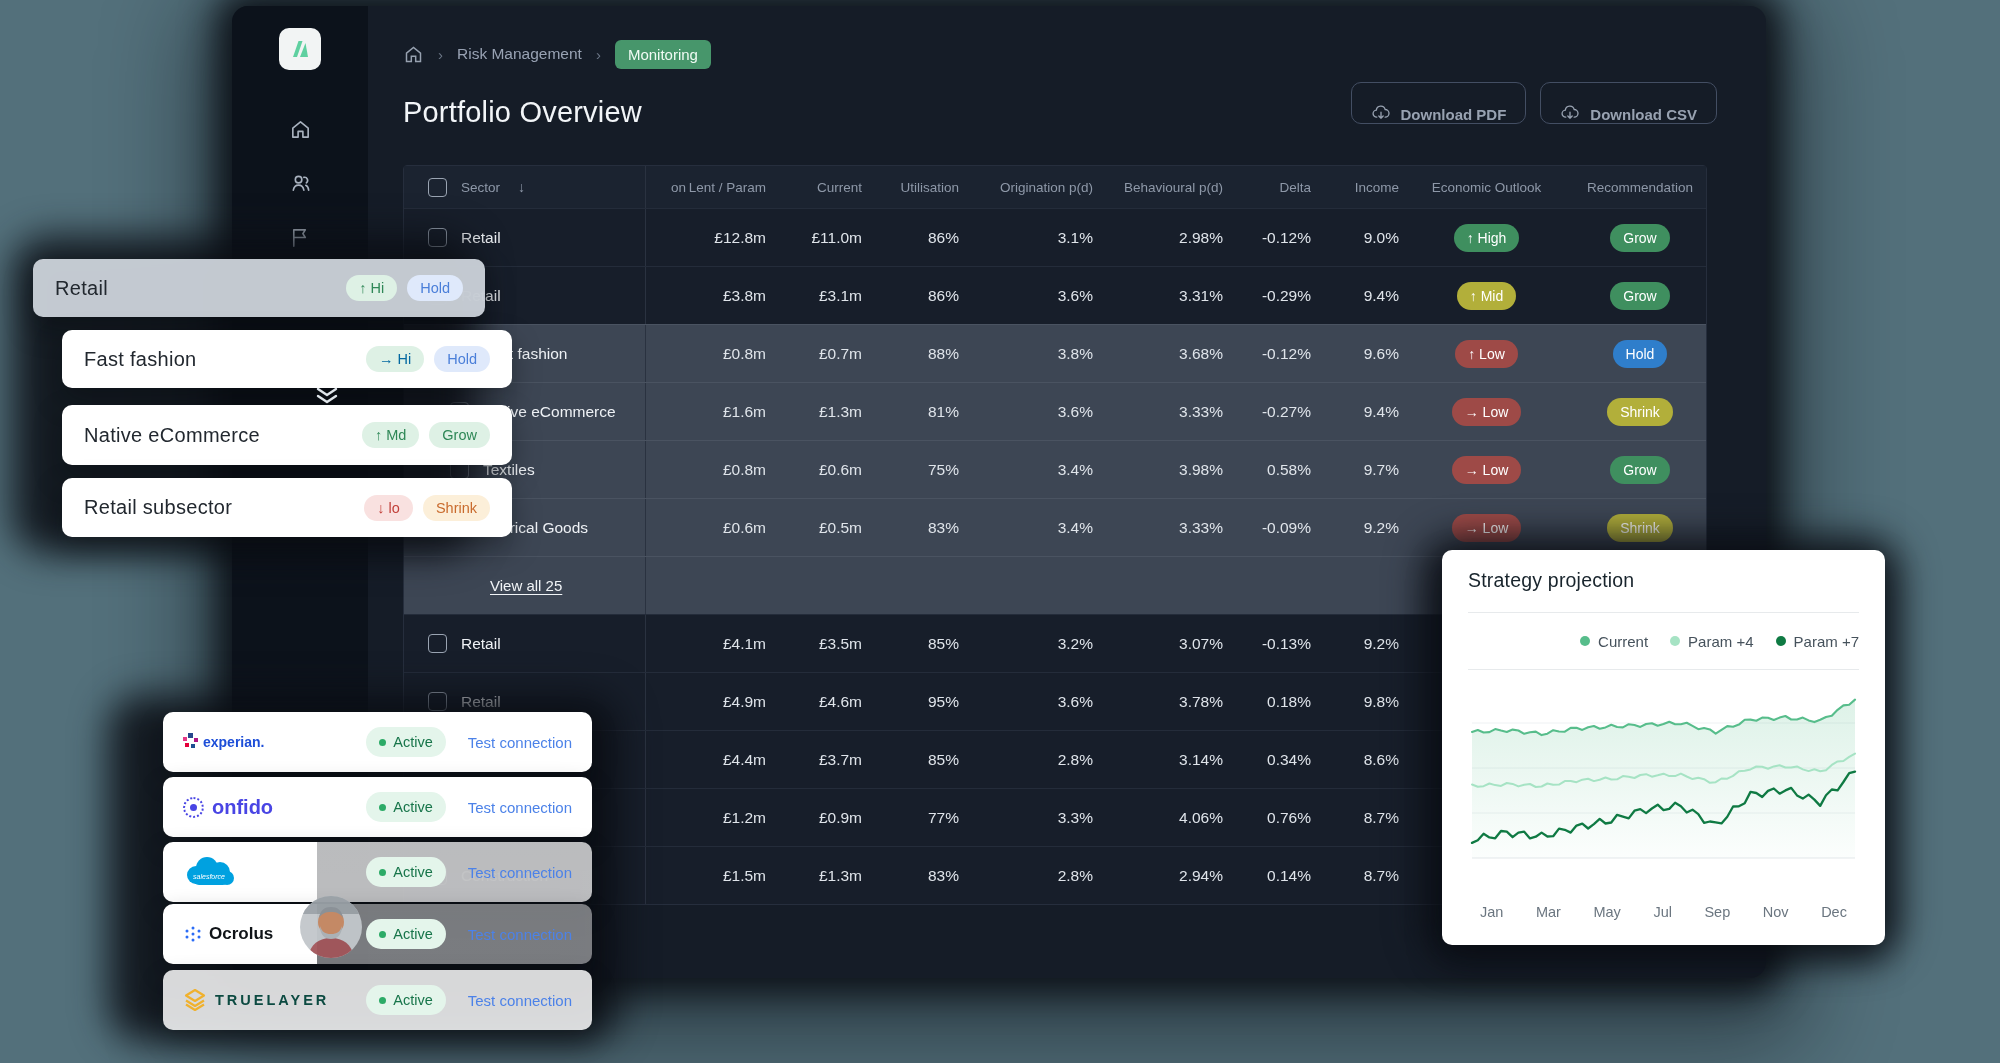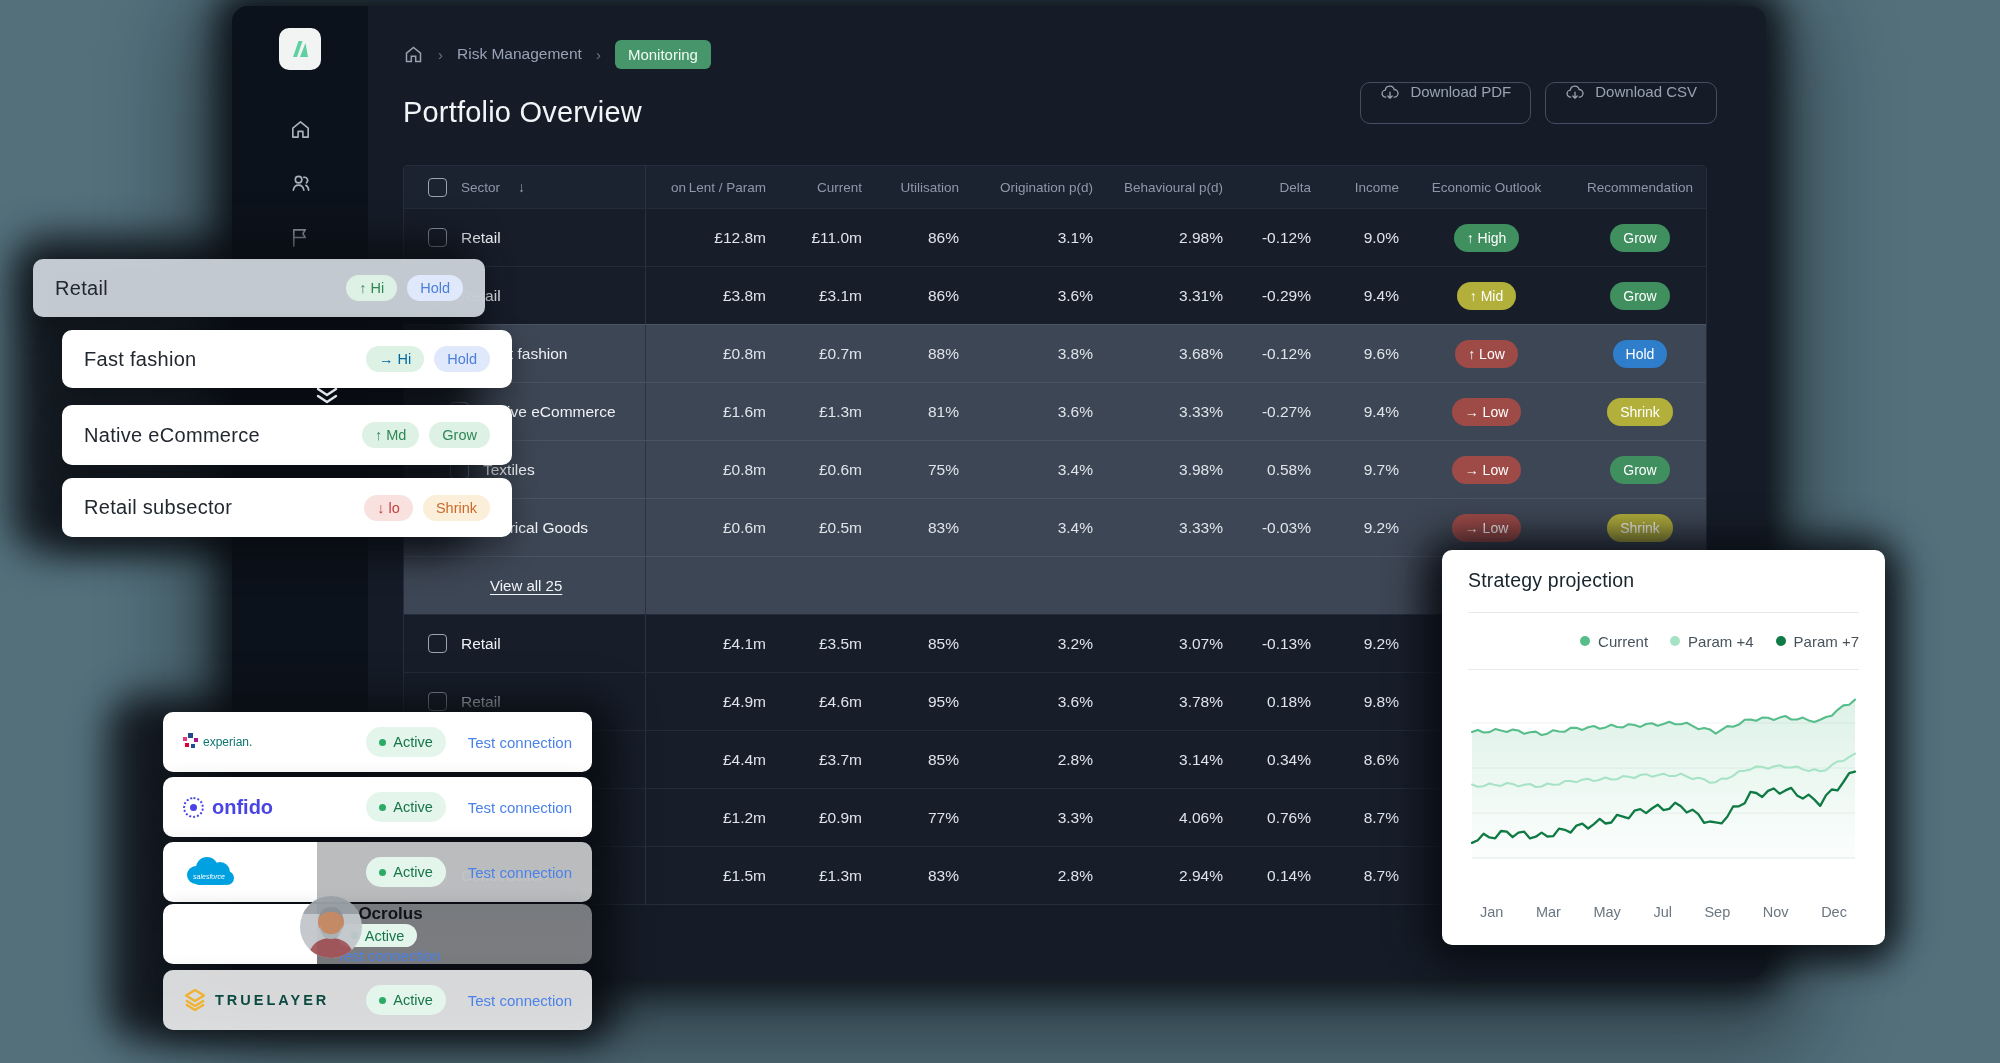--- a/index.html
+++ b/index.html
@@ -24,22 +24,22 @@
   .navic svg{stroke:#aab3c0;fill:none;stroke-width:1.7;stroke-linecap:round;stroke-linejoin:round;}
   .content{flex:1;position:relative;padding:0 0 0 35px;}
   
   .breadcrumb{display:flex;align-items:center;gap:14px;margin-top:32px;height:32px;}
   .breadcrumb svg.home{stroke:#97a1b0;fill:none;stroke-width:1.7;}
   .crumb-sep{color:#6b7686;font-size:15px;}
   .crumb-link{color:#98a2b3;font-size:15.5px;cursor:pointer;}
   .crumb-badge{background:#47966b;color:#f0fbf4;font-size:15px;padding:6px 13px;border-radius:6px;font-weight:500;}
   .page-title{color:#f2f5f8;font-size:29px;font-weight:500;margin:26px 0 0 0;letter-spacing:.2px;}
   .actions{position:absolute;top:76px;right:49px;display:flex;gap:14px;}
-  .dl-btn{display:flex;align-items:flex-start;gap:10px;height:42px;padding:0 19px;border:1px solid #434e63;
-    border-radius:10px;color:#98a2b1;font-size:15px;cursor:pointer;background:transparent;}
+  .dl-btn{display:flex;align-items:flex-end;gap:10px;height:42px;padding:0 19px;border:1px solid #434e63;
+    border-radius:10px;color:#98a2b1;font-size:15px;cursor:pointer;background:transparent;font-weight:bold;}
   .dl-btn svg{stroke:#98a2b1;fill:none;stroke-width:1.6;stroke-linecap:round;stroke-linejoin:round;}
   
   .tbl{margin-top:36px;width:1302px;border:1px solid #262e3d;border-radius:4px;}
   .trow{display:grid;grid-template-columns:242px 40px 80px 96px 97px 134px 130px 88px 88px 175px 132px;
     height:57px;background:#171e2a;border-top:1px solid #242c3a;cursor:pointer;}
   .trow.head{height:42px;background:#1b2330;border-top:none;cursor:default;}
   .trow.light{background:#3d4654;border-top:1px solid #4a5361;}
   .cell{display:flex;align-items:center;color:#dfe4ea;font-size:15.5px;}
   .c-sector{padding-left:24px;border-right:1px solid #2a3240;color:#eef1f5;gap:14px;}
   .c-on{padding-left:3px;color:#8e98a8;justify-content:flex-end;}
@@ -64,21 +64,21 @@
   .icard{position:absolute;z-index:5;left:163px;width:429px;height:60px;border-radius:10px;
     display:flex;align-items:center;padding:0 20px;box-sizing:border-box;
     box-shadow:0 10px 24px rgba(5,8,12,.32);cursor:pointer;}
   .icard .lz{flex:1;display:flex;align-items:center;gap:8px;}
   .apill{display:flex;align-items:center;gap:7px;height:30px;padding:0 13px;border-radius:15px;
     background:#e4f5eb;color:#17754a;font-size:14.5px;font-weight:500;}
   .apill .dot{width:7px;height:7px;border-radius:50%;background:#2cab67;}
   .tconn{margin-left:22px;color:#4c82e8;font-size:15px;font-weight:500;cursor:pointer;white-space:nowrap;}
   .int-solid{background:#fff;}
   .int-sf{background:linear-gradient(90deg,#fff 0 36%,rgba(255,255,255,.72) 36%);}
-  .int-oc{background:linear-gradient(90deg,#fff 0 36%,rgba(255,255,255,.45) 36%);flex-direction:column;}
+  .int-oc{background:linear-gradient(90deg,#fff 0 36%,rgba(255,255,255,.45) 36%);}
   .int-tl{background:rgba(255,255,255,.84);}
   .avatar{position:absolute;left:300px;top:896px;width:62px;height:62px;border-radius:50%;overflow:hidden;z-index:6;opacity:.95;}
   
   .chart-card{position:absolute;left:1442px;top:550px;width:443px;height:395px;background:#fff;border-radius:10px;
     z-index:5;box-shadow:0 14px 34px rgba(5,8,12,.4);box-sizing:border-box;padding:0 26px;}
   .ctitle{font-size:19.5px;color:#18242c;font-weight:500;padding:19px 0 20px 0;border-bottom:1px solid #e7eaec;margin:0;letter-spacing:.2px;}
   .legend{display:flex;justify-content:flex-end;align-items:center;gap:22px;height:56px;border-bottom:1px solid #e7eaec;}
   .litem{display:flex;align-items:center;gap:8px;color:#46525c;font-size:15px;}
   .ldot{width:10px;height:10px;border-radius:50%;}
   .months{display:flex;justify-content:space-between;padding:2px 12px 0 12px;color:#6b7680;font-size:14.5px;}
@@ -289,21 +289,21 @@
           <div class="cell c-sector">
             <span class="cb"></span>
             <span>Eletrical Goods</span>
           </div>
           <div class="cell c-on"></div>
           <div class="cell c-num">£0.6m</div>
           <div class="cell c-num">£0.5m</div>
           <div class="cell c-num">83%</div>
           <div class="cell c-num">3.4%</div>
           <div class="cell c-num">3.33%</div>
-          <div class="cell c-num">-0.03%</div>
+          <div class="cell c-num">-0.09%</div>
           <div class="cell c-num">9.2%</div>
           <div class="cell c-badge">
             <span class="tbadge" style="background:#9e4a47">→&nbsp;Low</span>
           </div>
           <div class="cell c-badge">
             <span class="tbadge" style="background:#b2af3a">Shrink</span>
           </div>
         </div>
         <div class="trow light">
           <div class="cell c-sector" style="border-right:1px solid #2a3240;">
@@ -444,21 +444,21 @@
 <div id="integrations">
     <div class="icard int-solid" style="top:712px;">
       <span class="lz">
         <svg width="16" height="18" viewBox="0 0 16 18">
           <rect x="5" y="0" width="5" height="5" fill="#26478d"></rect>
           <rect x="0" y="4" width="4" height="4" fill="#e63888"></rect>
           <rect x="11" y="5" width="4" height="4" fill="#af1685"></rect>
           <rect x="2" y="10" width="4" height="4" fill="#e4003a"></rect>
           <rect x="8" y="11" width="4" height="4" fill="#1d4f91"></rect>
         </svg>
-        <span style="font-size:12px;color:#0f766e;font-weight:400;margin-left:-4px;">experian.</span>
+        <span style="font-size:14px;color:#1d4ed8;font-weight:700;margin-left:-4px;">experian.</span>
       </span>
       <span class="apill"><span class="dot"></span>Active</span>
       <span class="tconn">Test connection</span>
     </div>
     <div class="icard int-solid" style="top:777px;">
       <span class="lz">
         <span style="width:17px;height:17px;border:2.4px dotted #4945e4;border-radius:50%;display:inline-flex;align-items:center;justify-content:center;">
           <span style="width:7px;height:7px;background:#4945e4;border-radius:50%;"></span>
         </span>
         <span style="font-size:20px;color:#4945e4;font-weight:600;">onfido</span>

